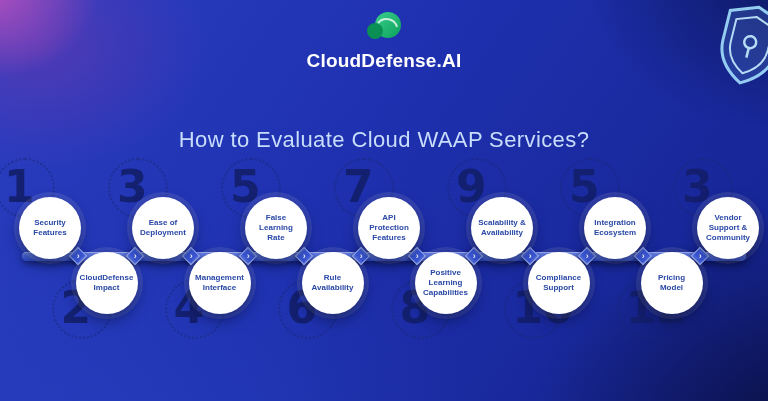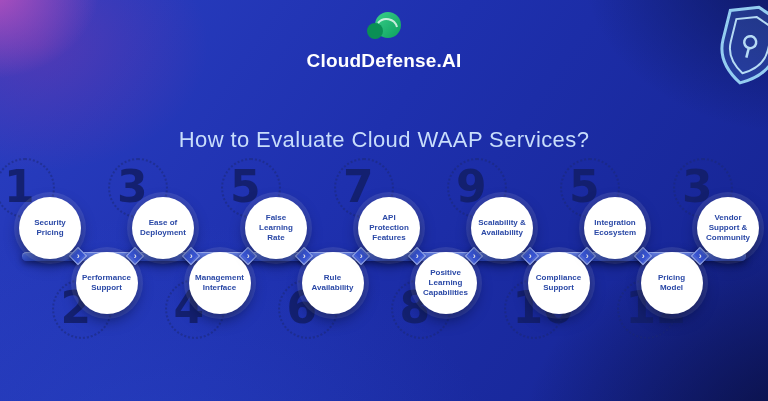--- a/index.html
+++ b/index.html
@@ -79,27 +79,27 @@
   </span>
 
   <h1 class="title">How to Evaluate Cloud WAAP Services?</h1>
 
   <div class="chainline"></div>
 
   <div id="items">
       <div class="item top" style="left: 50px;">
         <span class="num">1</span>
         <div class="circle">
-          <span class="label">Security Pricing</span>
+          <span class="label">Security Features</span>
         </div>
       </div>
       <div class="item bottom" style="left: 106.5px;">
         <span class="num">2</span>
         <div class="circle">
-          <span class="label">Performance Support</span>
+          <span class="label">CloudDefense Impact</span>
         </div>
       </div>
       <div class="item top" style="left: 163px;">
         <span class="num">3</span>
         <div class="circle">
           <span class="label">Ease of Deployment</span>
         </div>
       </div>
       <div class="item bottom" style="left: 219.5px;">
         <span class="num">4</span>

